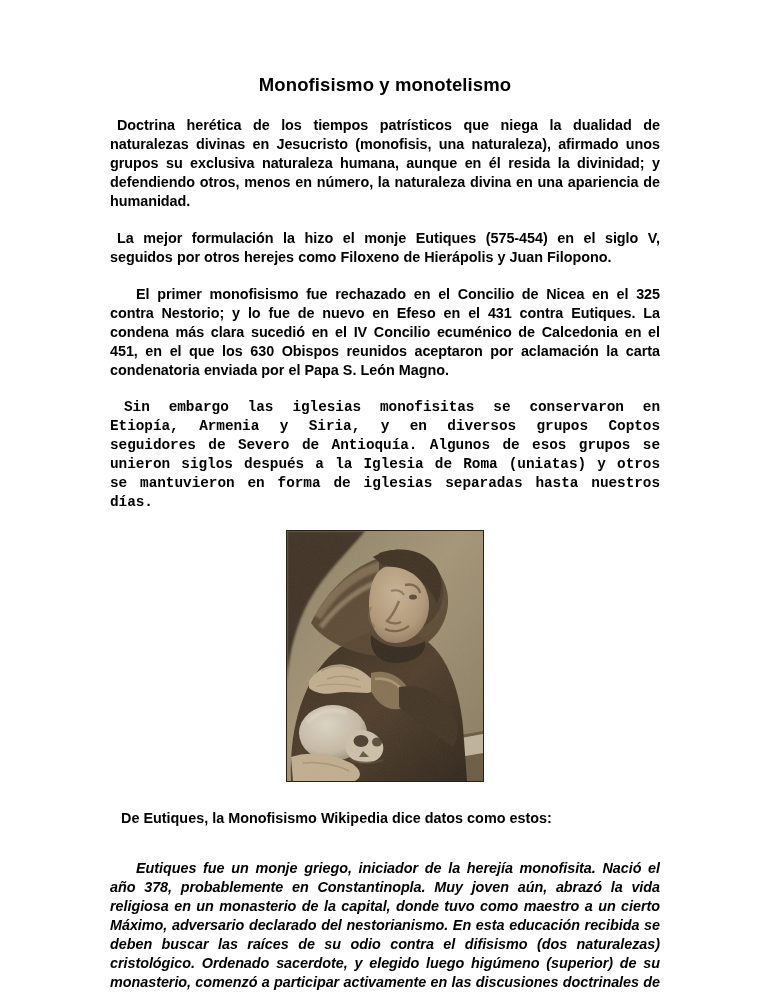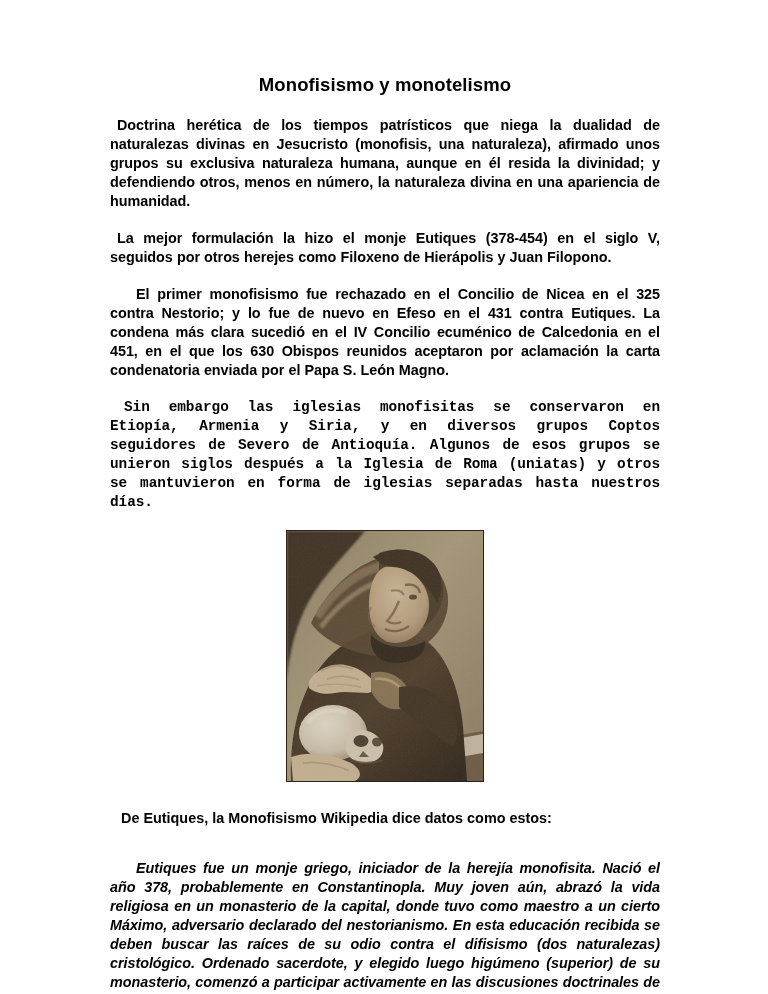--- a/index.html
+++ b/index.html
@@ -84,21 +84,21 @@
 </head>
 <body>
 
 <div class="page">
   <div class="content">
 
     <h1 class="doc-title">Monofisismo y monotelismo</h1>
 
     <p class="para indent-sm">Doctrina herética de los tiempos patrísticos que niega la dualidad de naturalezas divinas en Jesucristo (monofisis, una naturaleza), afirmado unos grupos su exclusiva naturaleza humana, aunque en él resida la divinidad; y defendiendo otros, menos en número, la naturaleza divina en una apariencia de humanidad.</p>
 
-    <p class="para indent-sm">La mejor formulación la hizo el monje Eutiques (378-454) en el siglo V, seguidos por otros herejes como Filoxeno de Hierápolis y Juan Filopono.</p>
+    <p class="para indent-sm">La mejor formulación la hizo el monje Eutiques (575-454) en el siglo V, seguidos por otros herejes como Filoxeno de Hierápolis y Juan Filopono.</p>
 
     <p class="para indent-lg">El primer monofisismo fue rechazado en el Concilio de Nicea en el 325 contra Nestorio; y lo fue de nuevo en Efeso en el 431 contra Eutiques. La condena más clara sucedió en el IV Concilio ecuménico de Calcedonia en el 451, en el que los 630 Obispos reunidos aceptaron por aclamación la carta condenatoria enviada por el Papa S. León Magno.</p>
 
     <p class="para indent-md">Sin embargo las iglesias monofisitas se conservaron en Etiopía, Armenia y Siria, y en diversos grupos Coptos seguidores de Severo de Antioquía. Algunos de esos grupos se unieron siglos después a la Iglesia de Roma (uniatas) y otros se mantuvieron en forma de iglesias separadas hasta nuestros días.</p>
 
     <div class="figure-wrap">
       <div class="figure">
         <svg viewBox="0 0 196 250" preserveAspectRatio="none">
           <defs>
             <linearGradient id="bgGrad" x1="0" y1="0" x2="1" y2="1">

